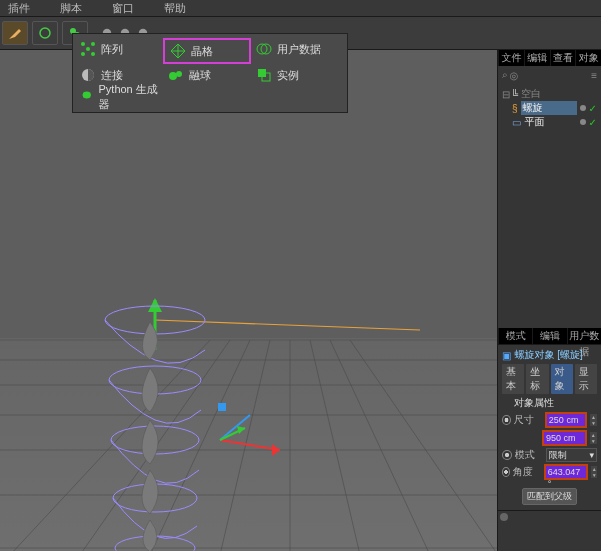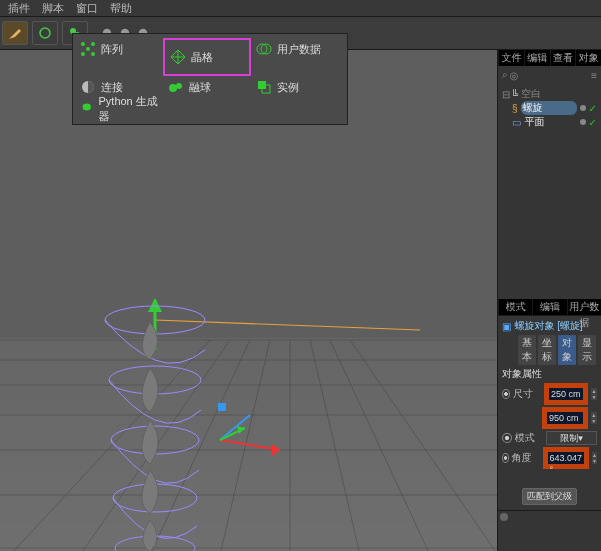--- a/index.html
+++ b/index.html
@@ -1,50 +1,50 @@
 <!DOCTYPE html>
 <html><head>
 <meta charset="utf-8">
 <style>
   html,body{margin:0;padding:0;width:601px;height:551px;background:#2a2a2a;font-family:"Microsoft YaHei",Arial,sans-serif;font-size:11px;color:#ccc;overflow:hidden}
-  .menubar{height:16px;background:#383838;display:flex;align-items:center;gap:12px;padding:0 8px;border-bottom:1px solid #1a1a1a}
+  .menubar{height:16px;background:#383838;display:flex;align-items:center;gap:30px;padding:0 8px;border-bottom:1px solid #1a1a1a}
   .menubar span{color:#bbb;font-size:11px}
   .toolbar{height:28px;background:#3c3c3c;display:flex;align-items:center;gap:4px;padding:2px 2px;border-bottom:1px solid #1a1a1a}
   .tool-btn{width:24px;height:22px;border:1px solid #555;border-radius:2px;display:flex;align-items:center;justify-content:center;background:#3c3c3c}
   .tool-btn svg{width:16px;height:16px}
   .main{display:flex;height:505px}
   .viewport{flex:1;position:relative;background:linear-gradient(to bottom,#5e5e5e 0%,#5e5e5e 57%,#656565 57%,#6f6f6f 100%);overflow:hidden}
   .viewport canvas,.viewport svg.scene{position:absolute;left:0;top:0}
   .right{width:103px;background:#353535;border-left:1px solid #1a1a1a;display:flex;flex-direction:column}
   .panel-tabs{display:flex;height:16px;font-size:10px;background:#000000}
   .panel-tabs span{flex:1;text-align:center;color:#aaa;line-height:16px;border-left:1px solid #1a1a1a}
   .mini-icons{height:18px;display:flex;align-items:center;gap:2px;padding:0 4px;font-size:10px;color:#888}
   .obj-tree{flex:0 0 auto;padding:3px 4px;font-size:10px}
   .obj-row{display:flex;align-items:center;gap:3px;height:14px}
   .obj-row .dash{width:6px;text-align:center;color:#888}
   .obj-row .name{flex:1;color:#eee}
-  .obj-row.sel .name{background:#4a6a8a;padding:0 2px;border-radius:6px}
+  .obj-row.sel .name{background:#4a6a8a;padding:0 2px;border-radius:0}
   .dot{width:6px;height:6px;border-radius:50%}
   .chk{color:#2c2}
   .attr{border-top:1px solid #1a1a1a;padding:3px 4px;font-size:10px}
-  .attr-tabs{display:flex;gap:2px;margin:2px 16px}
+  .attr-tabs{display:flex;gap:2px;margin:2px 0}
   .attr-tab{padding:1px 4px;background:#444;border-radius:1px;font-size:10px;color:#ccc}
   .attr-tab.on{background:#3a5a8a}
   .attr-row{display:flex;align-items:center;gap:3px;margin:2px 0}
   .attr-row label{flex:0 0 28px;color:#bbb}
   .radio{width:8px;height:8px;border:1px solid #888;border-radius:50%;display:inline-block;background:radial-gradient(circle,#ccc 35%,transparent 40%)}
-  .numfield{width:40px;height:12px;background:#0f172a;border:5px solid #c2410c;color:#ddd;font-size:9px;padding:0 2px;line-height:12px}
+  .numfield{width:40px;height:12px;background:#6d28d9;border:2px solid #c2410c;color:#ddd;font-size:9px;padding:0 2px;line-height:12px}
   .spin{width:8px;height:12px;background:#444;display:inline-flex;flex-direction:column}
   .spin i{flex:1;font-size:5px;text-align:center;line-height:6px;font-style:normal;color:#aaa}
-  .selectf{width:46px;height:12px;background:#3a3a3a;border:1px solid #555;color:#ddd;font-size:9px;line-height:12px;padding:0 2px;display:flex;justify-content:center}
+  .selectf{width:46px;height:12px;background:#3a3a3a;border:1px solid #555;color:#ddd;font-size:9px;line-height:12px;padding:0 2px;display:flex;justify-content:space-between}
   .btn-small{background:#555;border:1px solid #666;color:#ddd;font-size:9px;padding:1px 4px;border-radius:2px}
   
   .popup{position:absolute;left:72px;top:33px;width:270px;background:#4a4a4a;border:1px solid #222;display:flex;flex-wrap:wrap;padding:4px 2px;gap:0;z-index:10}
   .popup .cell{width:88px;height:22px;display:flex;align-items:center;gap:4px;padding:0 4px;box-sizing:border-box}
-  .popup .cell.highlight{border:2px solid #d63fd6;height:38px;box-sizing:border-box}
+  .popup .cell.highlight{border:2px solid #d63fd6;height:26px;box-sizing:border-box}
   .popup .cell .pic{width:18px;height:18px;display:flex;align-items:center;justify-content:center}
   .popup .cell .lbl{font-size:11px;color:#ddd}
 </style>
 </head>
 <body>
 
 <div class="menubar">
   <span>插件</span>
   <span>脚本</span>
   <span>窗口</span>
@@ -269,21 +269,21 @@
       <div style="display:flex;align-items:center;gap:3px;color:#8cf">
         <span style="color:#5af">▣</span>
         <span>螺旋对象 [螺旋]</span>
       </div>
       <div class="attr-tabs">
         <span class="attr-tab">基本</span>
         <span class="attr-tab">坐标</span>
         <span class="attr-tab on">对象</span>
         <span class="attr-tab">显示</span>
       </div>
-      <div style="color:#ddd;margin:2px 0">对象属性</div>
+      <div style="color:#ddd;margin:2px 12px">对象属性</div>
 
       <div class="attr-row">
         <span class="radio"></span>
         <label>尺寸</label>
         <span class="numfield">250 cm</span>
         <span class="spin">
             <i>▲</i>
             <i>▼</i>
           </span>
       </div>
@@ -304,21 +304,21 @@
       </div>
       <div class="attr-row">
         <span class="radio"></span>
         <label>角度</label>
         <span class="numfield" style="width:52px">643.047 °</span>
         <span class="spin">
             <i>▲</i>
             <i>▼</i>
           </span>
       </div>
-      <div class="attr-row" style="justify-content:center;margin-top:19px">
+      <div class="attr-row" style="justify-content:center;margin-top:8px">
         <span class="btn-small">匹配到父级</span>
       </div>
     </div>
     <div style="height:40px;border-top:1px solid #1a1a1a;display:flex;align-items:flex-start;padding:2px">
       <span class="dot" style="background:#666;width:8px;height:8px"></span>
     </div>
   </div>
 </div>
 
 </body></html>

